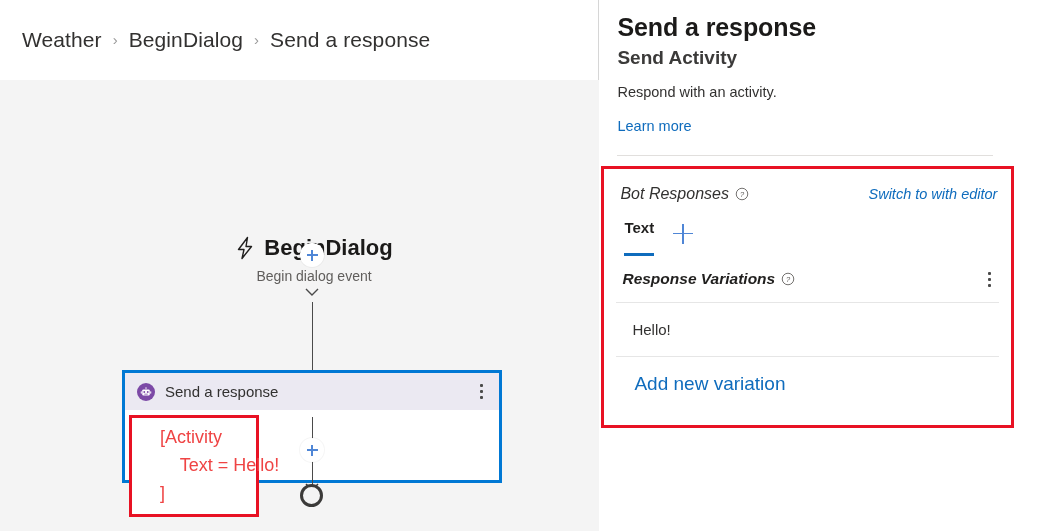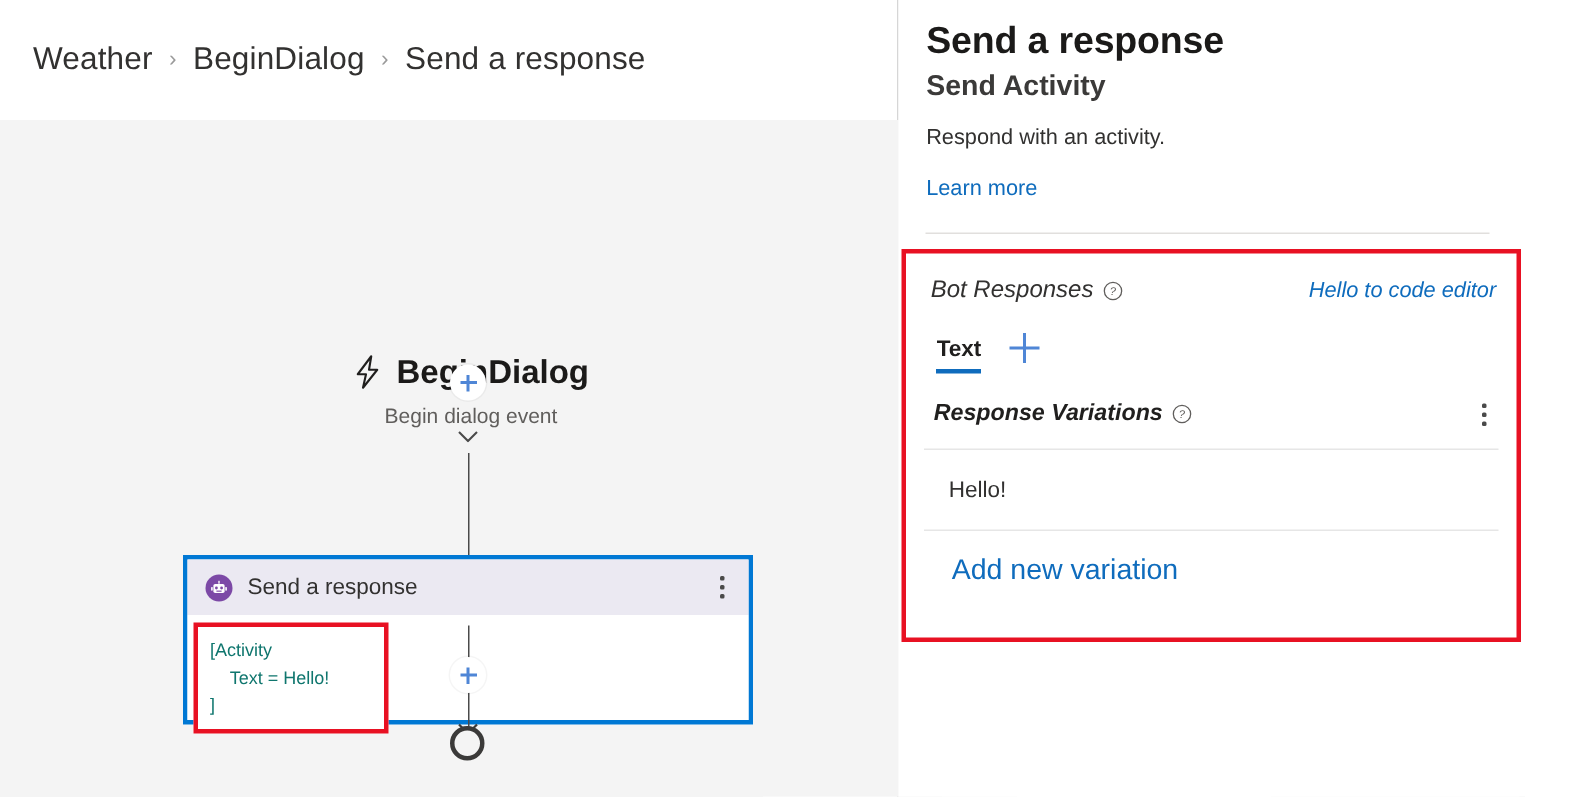--- a/index.html
+++ b/index.html
@@ -189,24 +189,25 @@
     position: absolute;
     left: 4px;
     top: 5px;
     width: 130px;
     border: 3px solid #e81123;
     background: #ffffff;
     box-sizing: border-box;
     padding: 6px 8px 6px 8px;
   }
   .activity-text {
-    font-size: 12px;
+    font-size: 18px;
     line-height: 1.55;
-    color: #0f766e;
+    color: #ef4444;
     white-space: pre;
+    margin-left: 20px;
   }
 
   
   .end-circle {
     position: absolute;
     left: 300px;
     width: 23px;
     height: 23px;
     border: 3px solid #3b3a39;
     border-radius: 50%;
@@ -293,21 +294,21 @@
   .tabs {
     display: flex;
     align-items: center;
     padding: 16px 0 0 20px;
     gap: 16px;
   }
   .tab {
     font-size: 15px;
     color: #201f1e;
     font-weight: bold;
-    padding-bottom: 8px;
+    padding-bottom: 20px;
     position: relative;
     cursor: pointer;
   }
   .tab.active::after {
     content: "";
     position: absolute;
     left: 0;
     bottom: 0;
     width: 100%;
     height: 3px;
@@ -450,21 +451,21 @@
 
       <div class="br-head">
         <span class="br-title">Bot Responses</span>
         <span class="help-icon">
           <svg width="14" height="14" viewBox="0 0 16 16">
             <circle cx="8" cy="8" r="6.6" stroke="#605e5c" stroke-width="1" fill="none"></circle>
             <text x="8" y="11.4" font-size="8.6" text-anchor="middle" fill="#605e5c" font-family="Liberation Sans, sans-serif">?</text>
           </svg>
         </span>
         <span class="spacer"></span>
-        <span class="code-link">Hello to code editor</span>
+        <span class="code-link">Switch to with editor</span>
       </div>
 
       <div class="tabs">
         <span class="tab active">Text</span>
         <span class="add-tab"></span>
       </div>
 
       <div class="rv-head">
         <span class="rv-title">Response Variations</span>
         <span class="help-icon">

